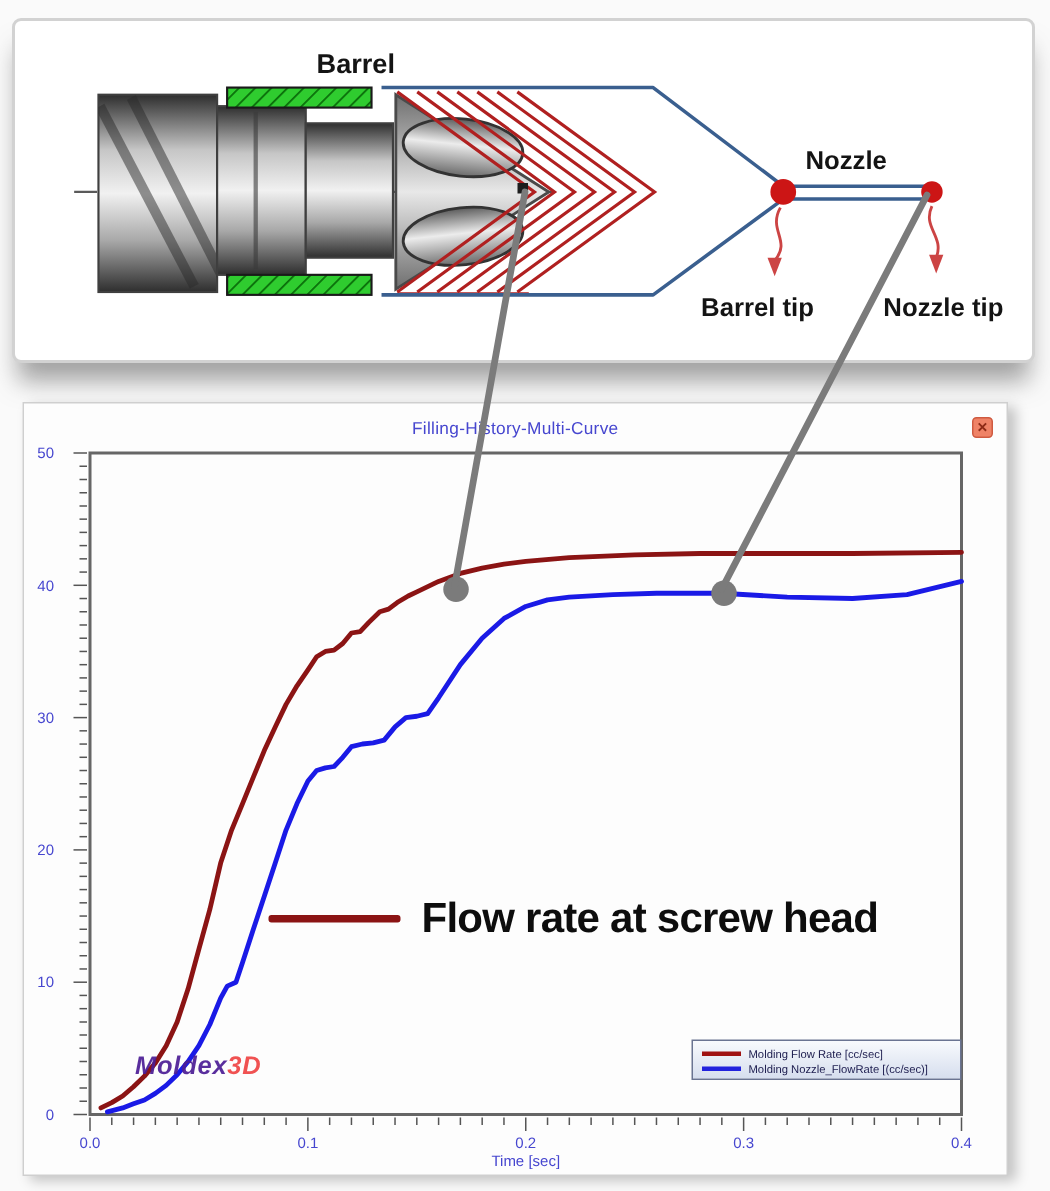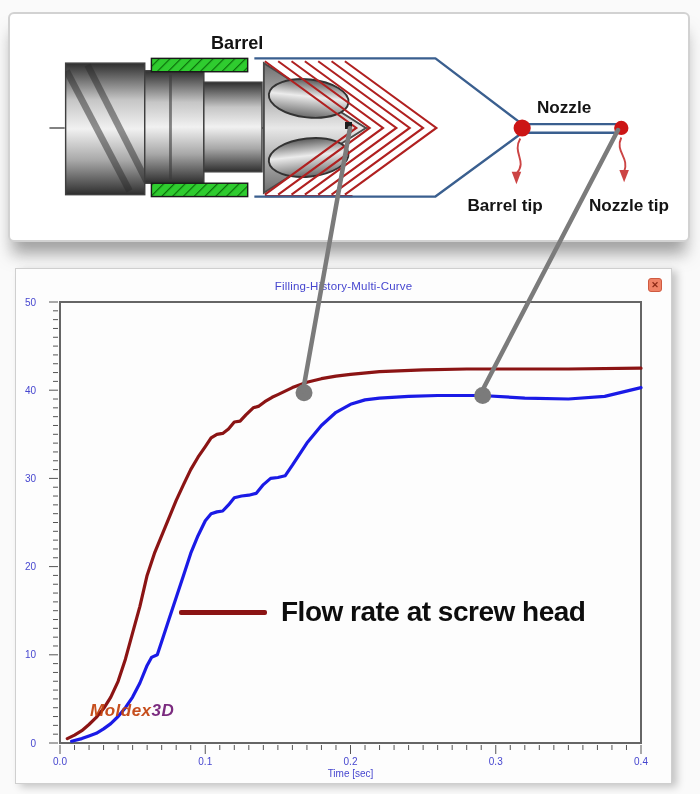--- a/index.html
+++ b/index.html
@@ -42,22 +42,22 @@
   }
   .legend-row{display:flex;align-items:center;gap:5px;height:10px;white-space:nowrap;}
   .lg-swatch{width:26px;height:3px;flex:0 0 auto;}
   .lg-red{background:#a01212;}
   .lg-blue{background:#2222dd;}
   .watermark{
     position:absolute;left:74px;top:432px;
     font-size:17px;font-weight:bold;font-style:italic;opacity:.92;
     letter-spacing:.5px;white-space:nowrap;
   }
-  .wm1{color:#c2410c;}
-  .wm2{color:#701a75;}
+  .wm1{color:#4c1d95;}
+  .wm2{color:#ef4444;}
   .annos{position:absolute;left:163px;top:328px;display:flex;flex-direction:row;gap:12px;}
   .anno-row{display:flex;align-items:center;gap:14px;height:30px;}
   .anno-swatch{width:88px;height:5px;border-radius:2px;flex:0 0 auto;}
   .as-red{background:#8b1414;}
   .as-blue{background:#1d1df0;}
   .anno-label{font-size:28px;font-weight:700;color:#0d0d0d;letter-spacing:-.5px;white-space:nowrap;}
   
   .overlay{position:absolute;left:0;top:0;width:700px;height:794px;pointer-events:none;z-index:60;}
 </style>
 </head>
@@ -266,19 +266,29 @@
     <span class="wm1">Moldex</span><span class="wm2">3D</span>
   </div>
 
   <div class="annos">
     <div class="anno-row">
       <span class="anno-swatch as-red"></span>
       <span class="anno-label">Flow rate at screw head</span>
     </div>
   </div>
 
+  <div class="legend">
+    <div class="legend-row">
+      <span class="lg-swatch lg-red"></span>
+      <span>Molding Flow Rate [cc/sec]</span>
+    </div>
+    <div class="legend-row">
+      <span class="lg-swatch lg-blue"></span>
+      <span>Molding Nozzle_FlowRate [(cc/sec)]</span>
+    </div>
+  </div>
 </div>
 
 <svg class="overlay" viewBox="0 0 700 794">
   <rect x="345" y="122" width="7" height="7" fill="#1d1d1d"></rect>
   <line x1="350" y1="128" x2="303" y2="391" stroke="#7b7b7b" stroke-width="4.5" stroke-linecap="round"></line>
   <line x1="618" y1="130" x2="481" y2="393" stroke="#7b7b7b" stroke-width="4.5" stroke-linecap="round"></line>
 </svg>
 
 </body></html>

